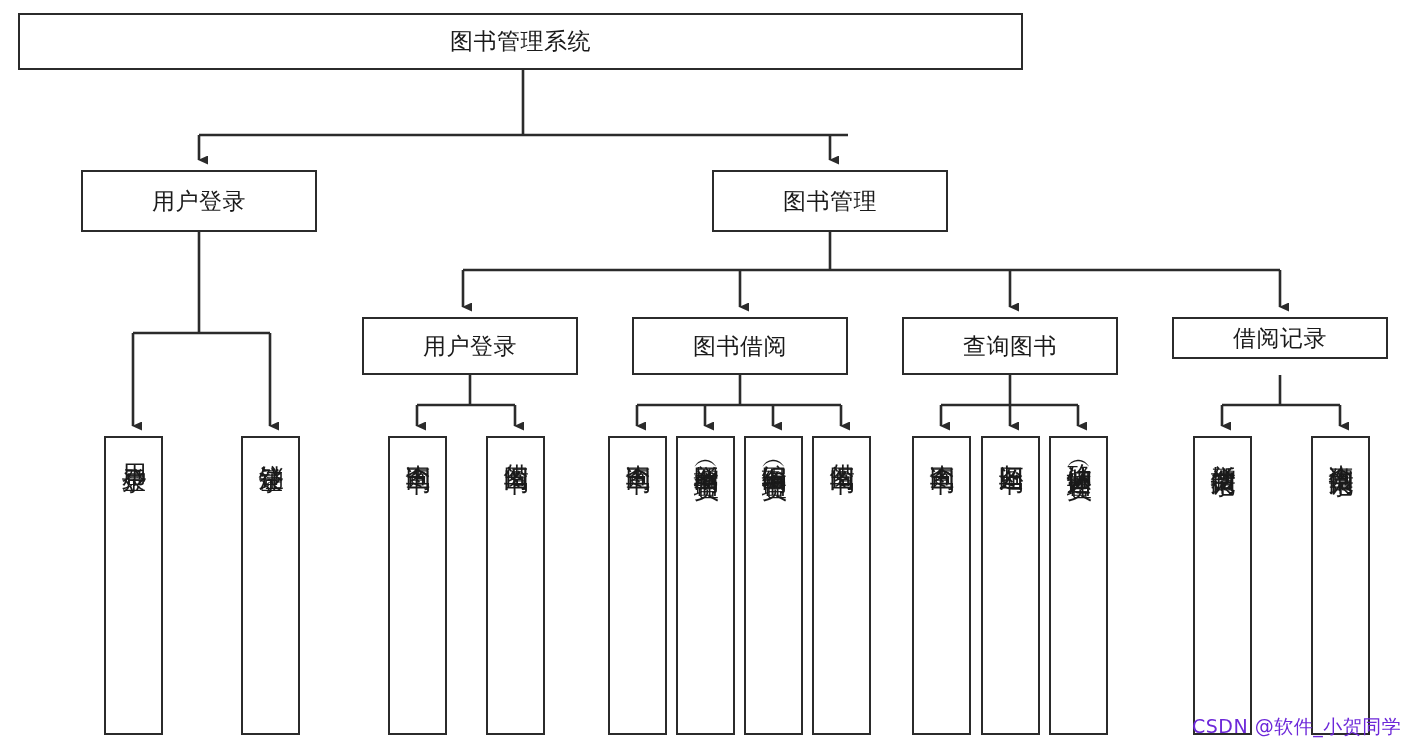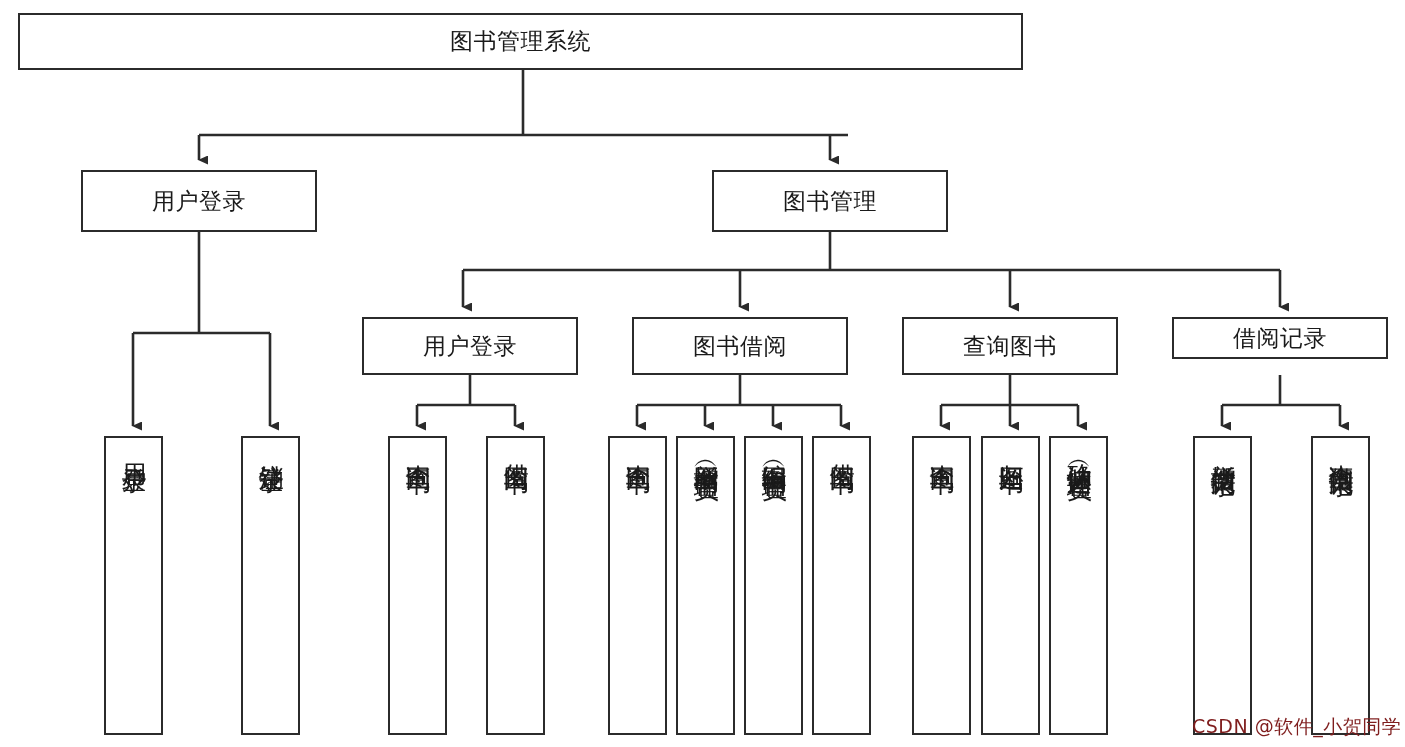--- a/index.html
+++ b/index.html
@@ -58,21 +58,21 @@
     text-orientation: upright;
     font-size: 25px;
     line-height: 1.05;
     letter-spacing: 2px;
     height: auto;
     max-height: 100%;
   }
   .watermark {
     position: absolute;
     font-size: 19px;
-    color: #7f1d1d;
+    color: #6d28d9;
     white-space: nowrap;
     letter-spacing: 0.5px;
     font-family: "DejaVu Sans", "Liberation Sans", sans-serif;
   }
 </style>
 </head>
 <body>
 
 <div id="canvas">
 

